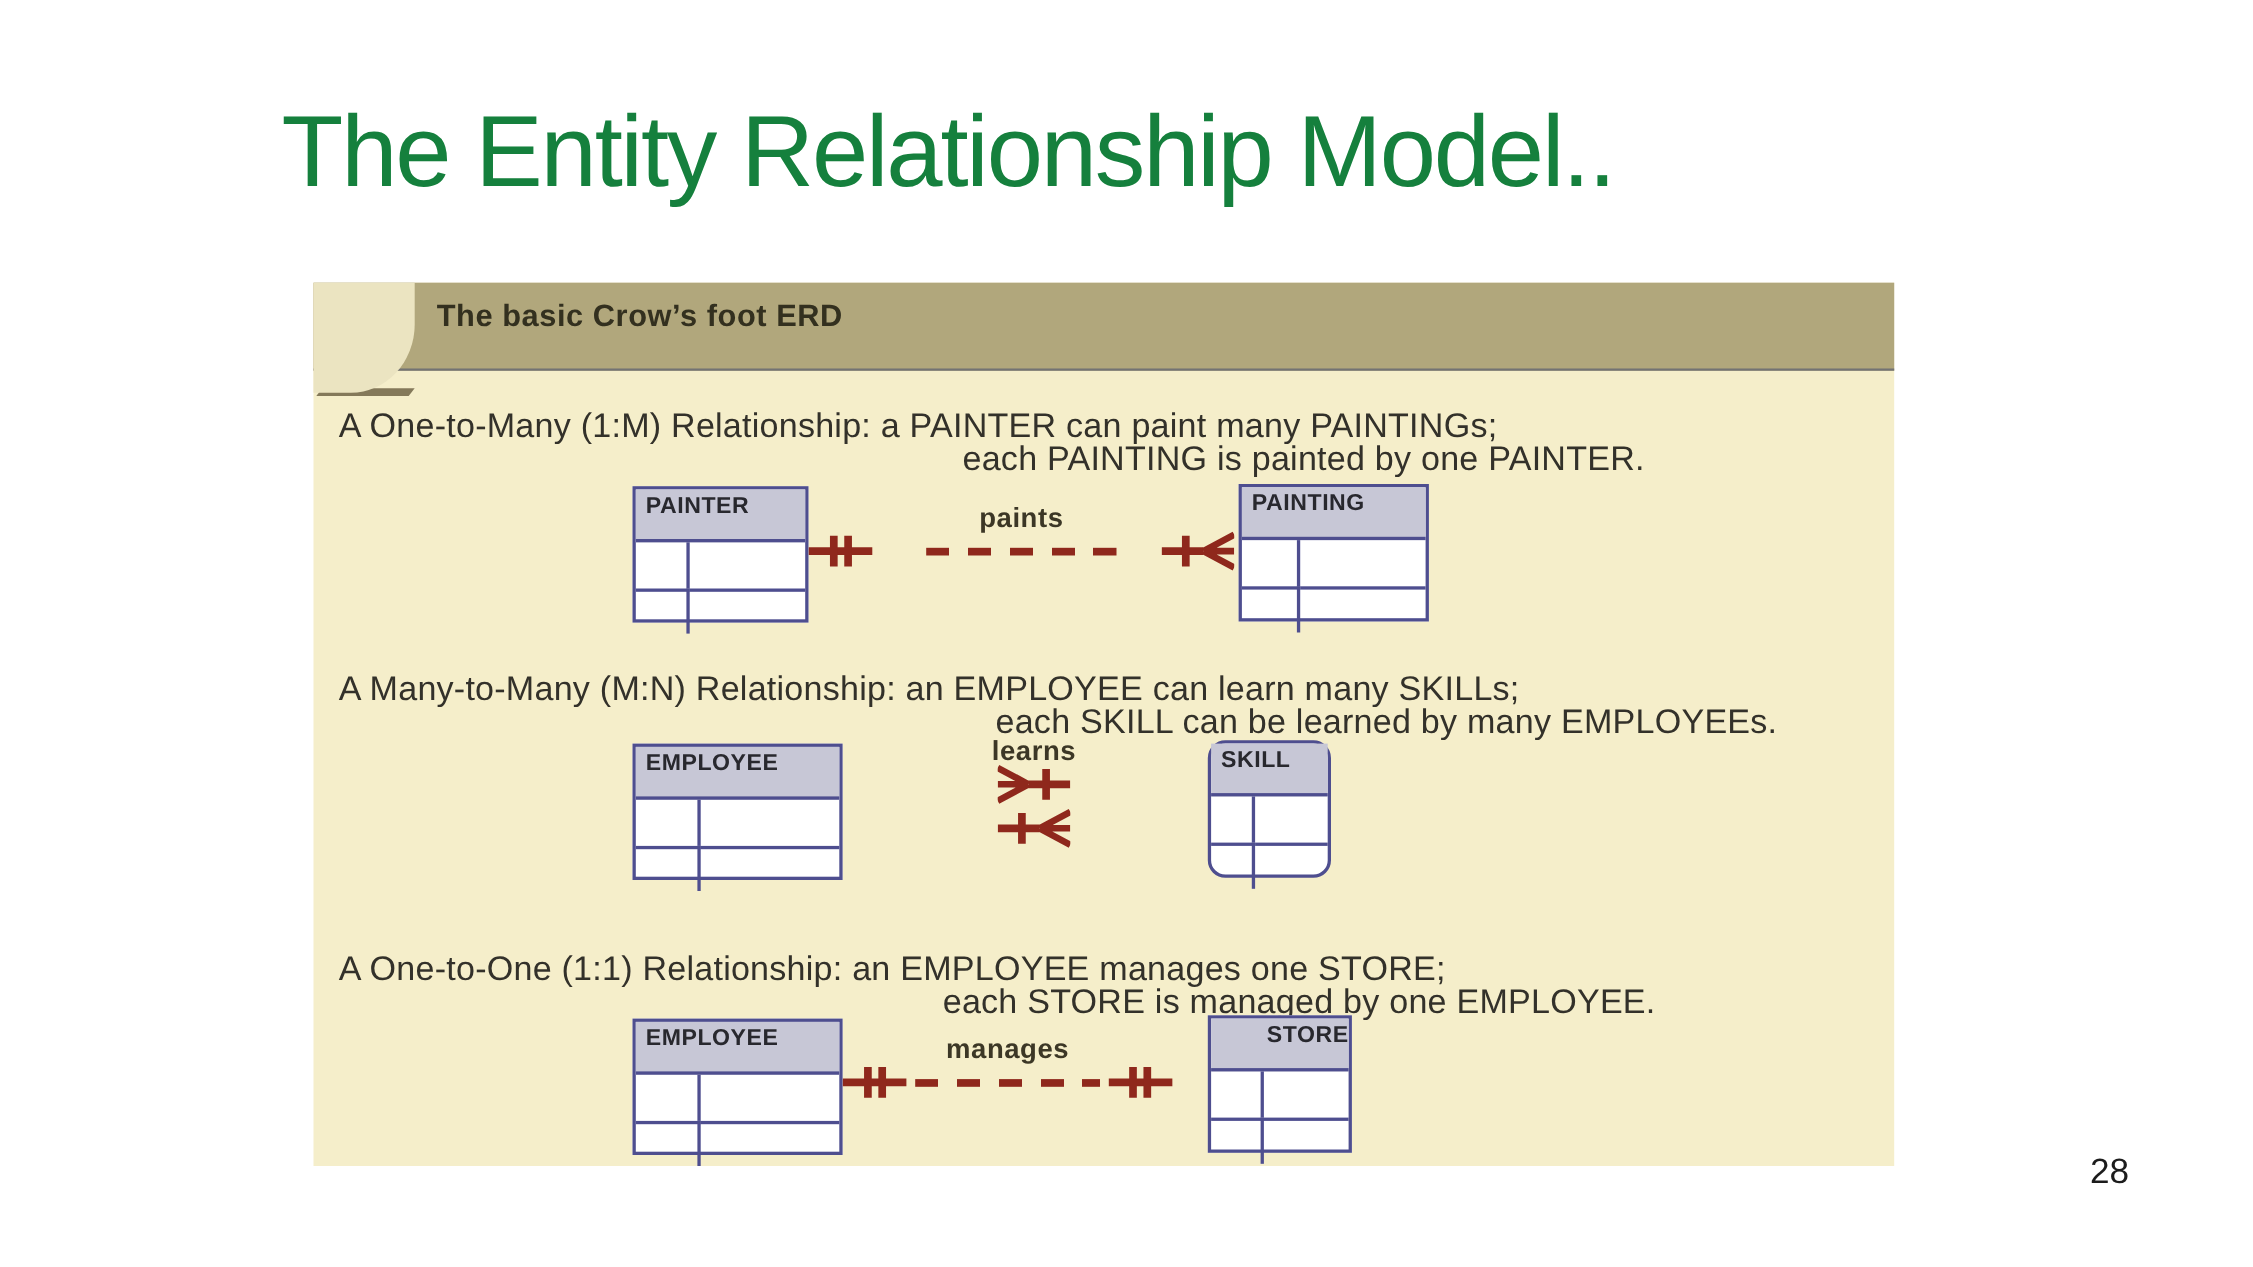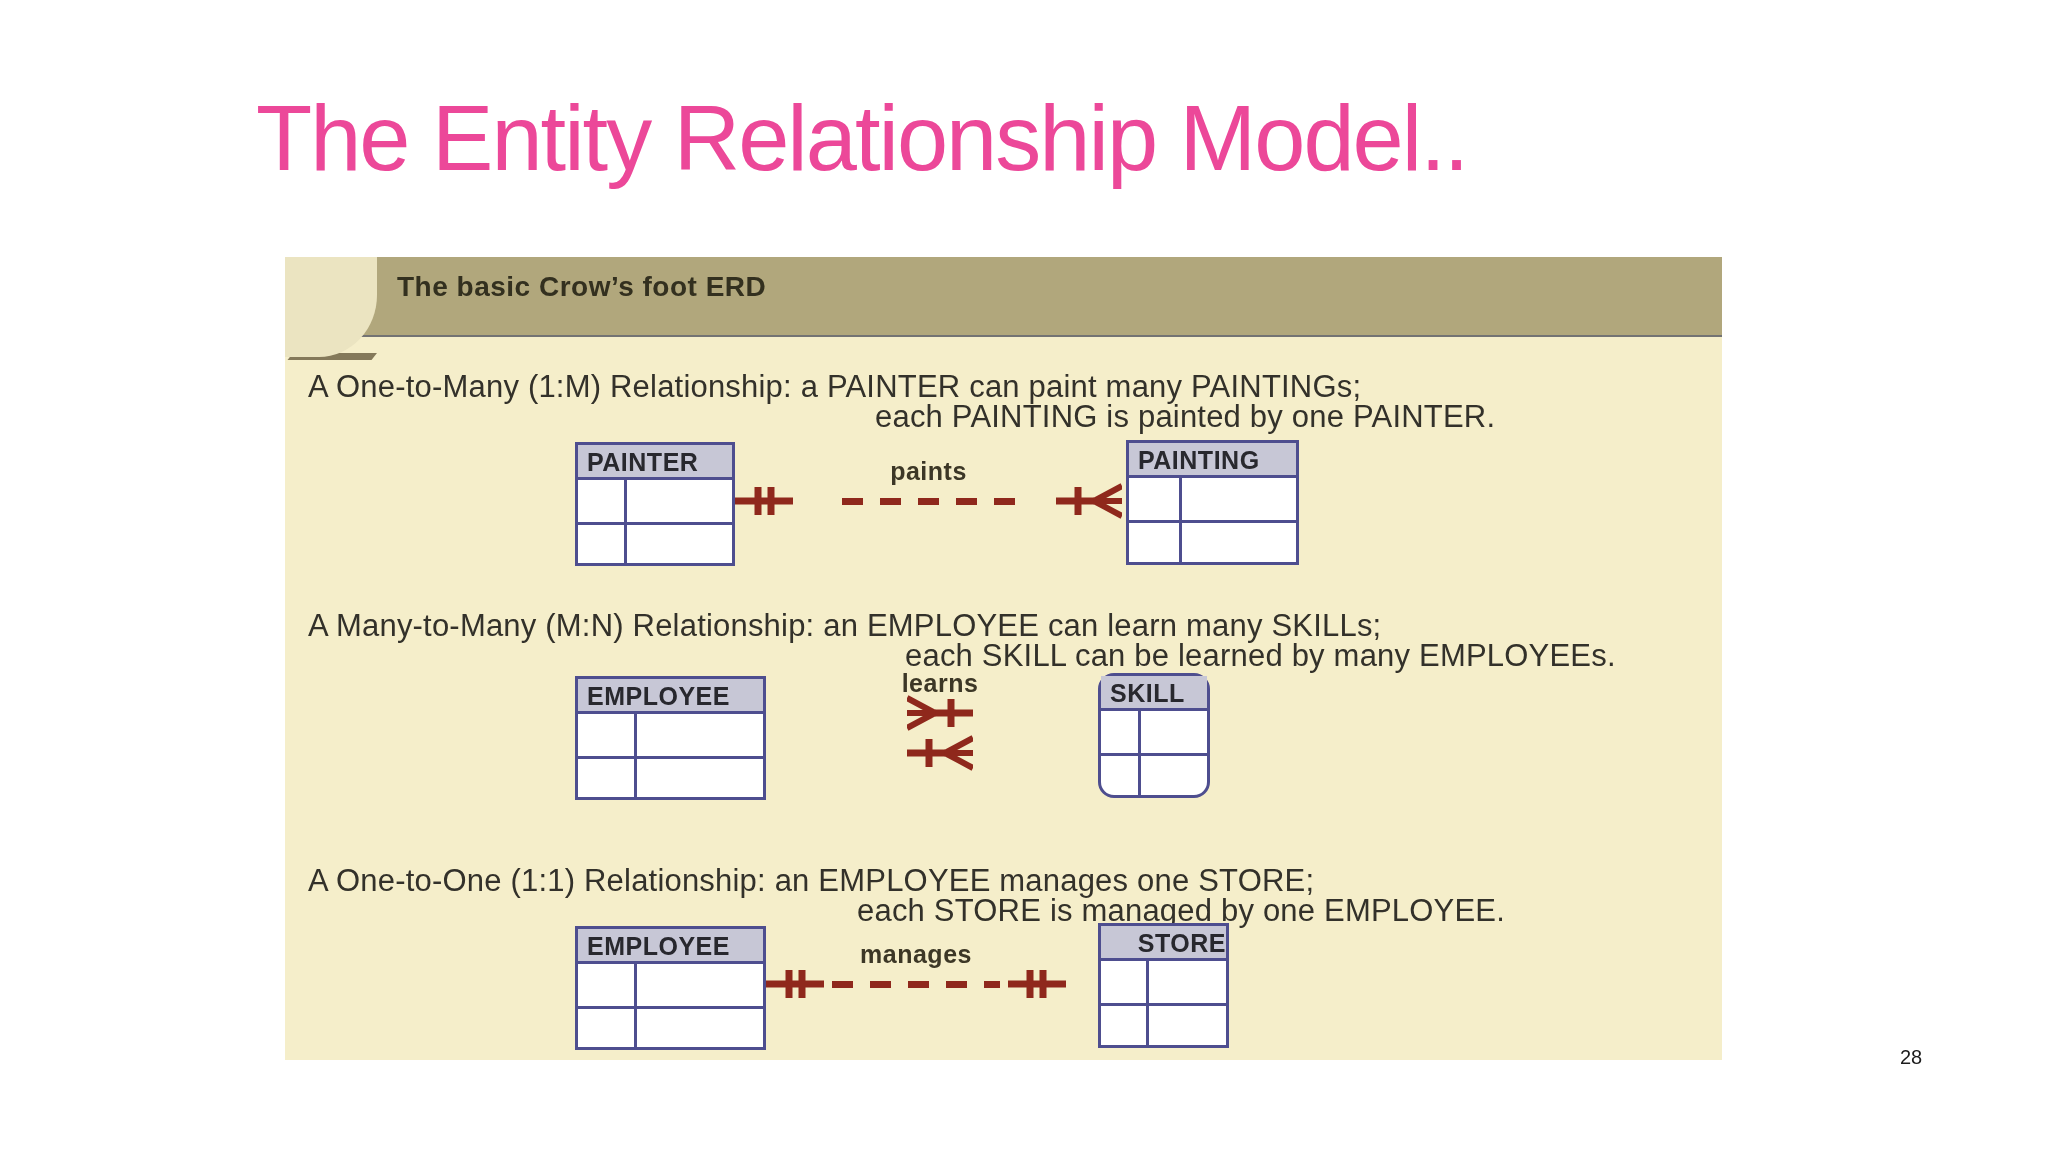--- a/index.html
+++ b/index.html
@@ -2,21 +2,21 @@
 <html><head>
 <meta charset="utf-8">
 <style>
   html,body { margin:0; padding:0; background:#fff; }
   .slide {
     position:relative; width:2048px; height:1152px; background:#ffffff;
     font-family:"Liberation Sans", sans-serif; overflow:hidden;
   }
   .slide-title {
     position:absolute; left:256px; top:86px;
-    font-size:92px; font-weight:400; color:#ec4899; letter-spacing:-2px;
+    font-size:92px; font-weight:400; color:#15803d; letter-spacing:-2px;
     white-space:nowrap;
   }
   
   .panel {
     position:absolute; left:285px; top:257px; width:1437px; height:803px;
     background:#f5eeca;
   }
   .panel-band {
     position:absolute; left:0; top:0; width:100%; height:80px;
     background:#b1a77c; border-bottom:2px solid #737373; box-sizing:border-box;
@@ -37,22 +37,22 @@
   .sec-line {
     position:absolute; font-size:31px; color:#33312a; white-space:nowrap;
     letter-spacing:0.2px;
   }
   
   .entity {
     position:absolute; background:#ffffff; border:3px solid #4e4e8f;
     box-sizing:border-box;
   }
   .entity-header {
-    height:35px; background:#c7c7d6; border-bottom:3px solid #4e4e8f;
-    box-sizing:border-box; font-size:25px; font-weight:bold; color:#28282e;
+    height:48px; background:#c7c7d6; border-bottom:3px solid #4e4e8f;
+    box-sizing:border-box; font-size:21px; font-weight:bold; color:#28282e;
     padding:3px 0 0 9px; letter-spacing:0.5px;
   }
   .entity-body {
     display:grid; grid-template-columns:32% 1fr; grid-auto-rows:1fr;
     height:calc(100% - 35px); box-sizing:border-box;
   }
   .entity.narrow .entity-body { grid-template-columns:38% 1fr; }
   .cell { box-sizing:border-box; }
   .cell.cdiv { border-right:3px solid #4e4e8f; }
   .cell.rdiv { border-top:3px solid #4e4e8f; }
@@ -65,21 +65,21 @@
     background:repeating-linear-gradient(90deg,#8f281c 0 21px,rgba(0,0,0,0) 21px 38px);
   }
   .conn-label {
     position:absolute; left:0; top:-24px; width:100%; text-align:center;
     font-size:25px; font-weight:bold; color:#3c3726; letter-spacing:0.5px;
   }
   .glyph { flex:0 0 auto; display:block; }
   
   .page-number {
     position:absolute; left:1900px; top:1046px;
-    font-size:20px; color:#1c1c1c;
+    font-size:32px; color:#1c1c1c;
   }
 </style>
 </head>
 <body>
 
 <svg width="0" height="0" style="position:absolute">
   <defs>
     <g id="g-one">
       <path d="M0,20 H58" stroke="#8f281c" stroke-width="7" fill="none"></path>
       <path d="M23,6 V34 M36,6 V34" stroke="#8f281c" stroke-width="7" fill="none"></path>

